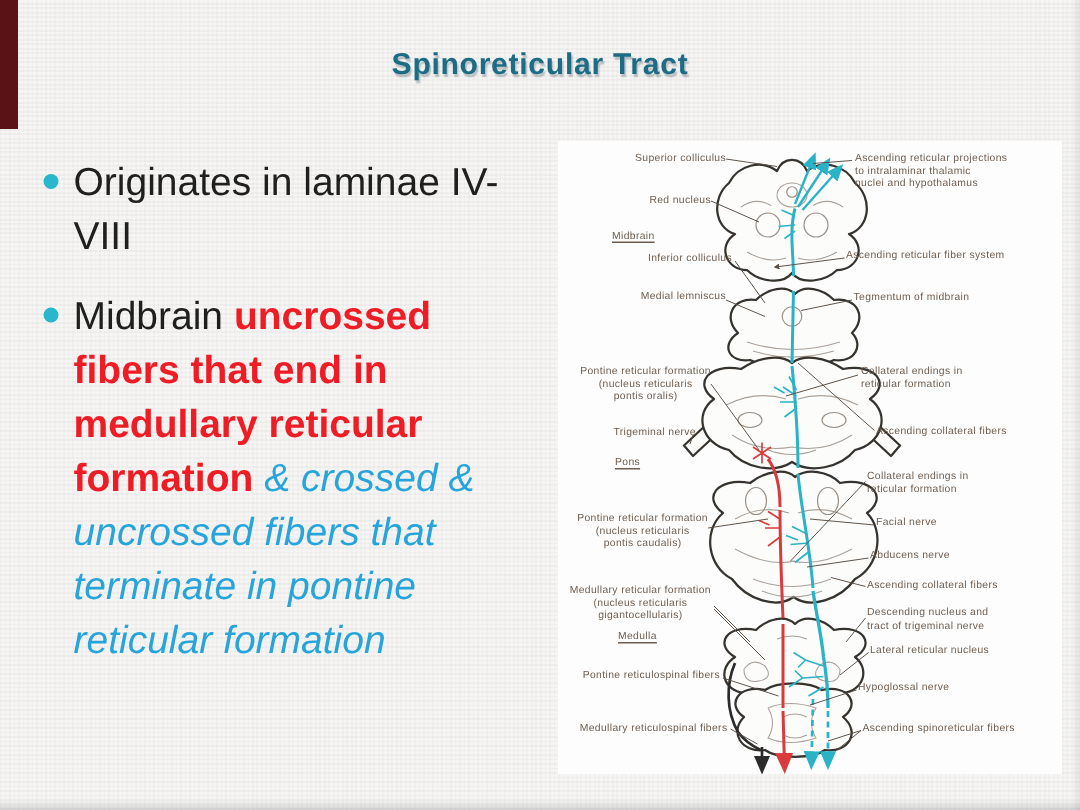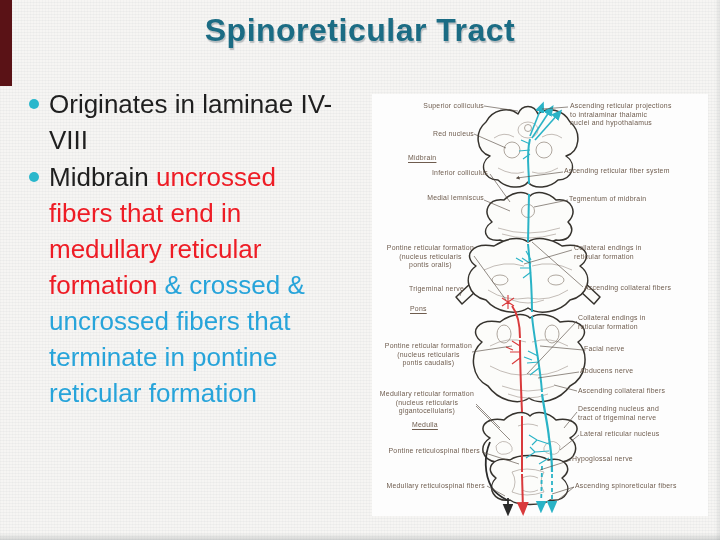--- a/index.html
+++ b/index.html
@@ -14,37 +14,37 @@
       repeating-linear-gradient(0deg, rgba(120,130,140,0.06) 0 1px, transparent 1px 3px),
       repeating-linear-gradient(90deg, rgba(120,130,140,0.04) 0 1px, transparent 1px 3px);
   }
   .edge-bottom{position:absolute;left:0;bottom:0;width:720px;height:7px;z-index:3;
     background:linear-gradient(rgba(110,118,120,0), rgba(110,118,120,0.25));}
   .edge-right{position:absolute;right:0;top:0;width:5px;height:540px;z-index:3;
     background:linear-gradient(90deg, rgba(110,118,120,0), rgba(110,118,120,0.14));}
   .accent-bar{position:absolute;left:0;top:0;width:12px;height:86px;z-index:4;background:var(--accent-bar,#5a1216);}
 
   .slide-title{
-    position:absolute;top:12px;left:0;width:720px;z-index:2;
-    text-align:center;font-size:32px;font-weight:bold;letter-spacing:0.5px;
+    position:absolute;top:32px;left:0;width:720px;z-index:2;
+    text-align:center;font-size:20px;font-weight:bold;letter-spacing:0.5px;
     color:var(--title,#1b6c84);
     text-shadow:1px 2px 1px rgba(90,105,115,0.38);
   }
 
   ul.bullets{
     position:absolute;left:30px;top:86px;width:335px;z-index:2;
     margin:0;padding:0;list-style:none;
     font-size:26px;line-height:36px;color:var(--text-black,#1f1f1f);
   }
-  ul.bullets li{position:relative;padding-left:19px;margin:0 0 1px 0;white-space:pre-line;}
+  ul.bullets li{position:relative;padding-left:19px;margin:17px 0 1px 0;white-space:pre-line;}
   .dot{position:absolute;left:-1px;top:13px;width:10px;height:10px;border-radius:50%;
     background:var(--bullet-dot,#29b7cc);}
   .seg-black{color:var(--text-black,#1f1f1f);}
-  .seg-red{color:var(--text-red,#ee1c25);}
-  .seg-blue{color:var(--text-blue,#27a4da);}
+  .seg-red{color:var(--text-red,#ee1c25);font-weight:bold;}
+  .seg-blue{color:var(--text-blue,#27a4da);font-style:italic;}
 
   .diagram{position:absolute;left:372px;top:94px;width:336px;height:422px;z-index:1;background:#fdfdfd;}
   .diagram svg{position:absolute;left:0;top:0;}
   .diagram-labels{position:absolute;inset:0;}
   .dlabel{
     position:absolute;font-size:6.9px;line-height:8.7px;letter-spacing:0.25px;
     color:var(--label,#6e5c4e);white-space:pre-line;
   }
   .dlabel.c{text-align:center;}
   .dlabel.u{text-decoration:underline;text-underline-offset:2px;}

